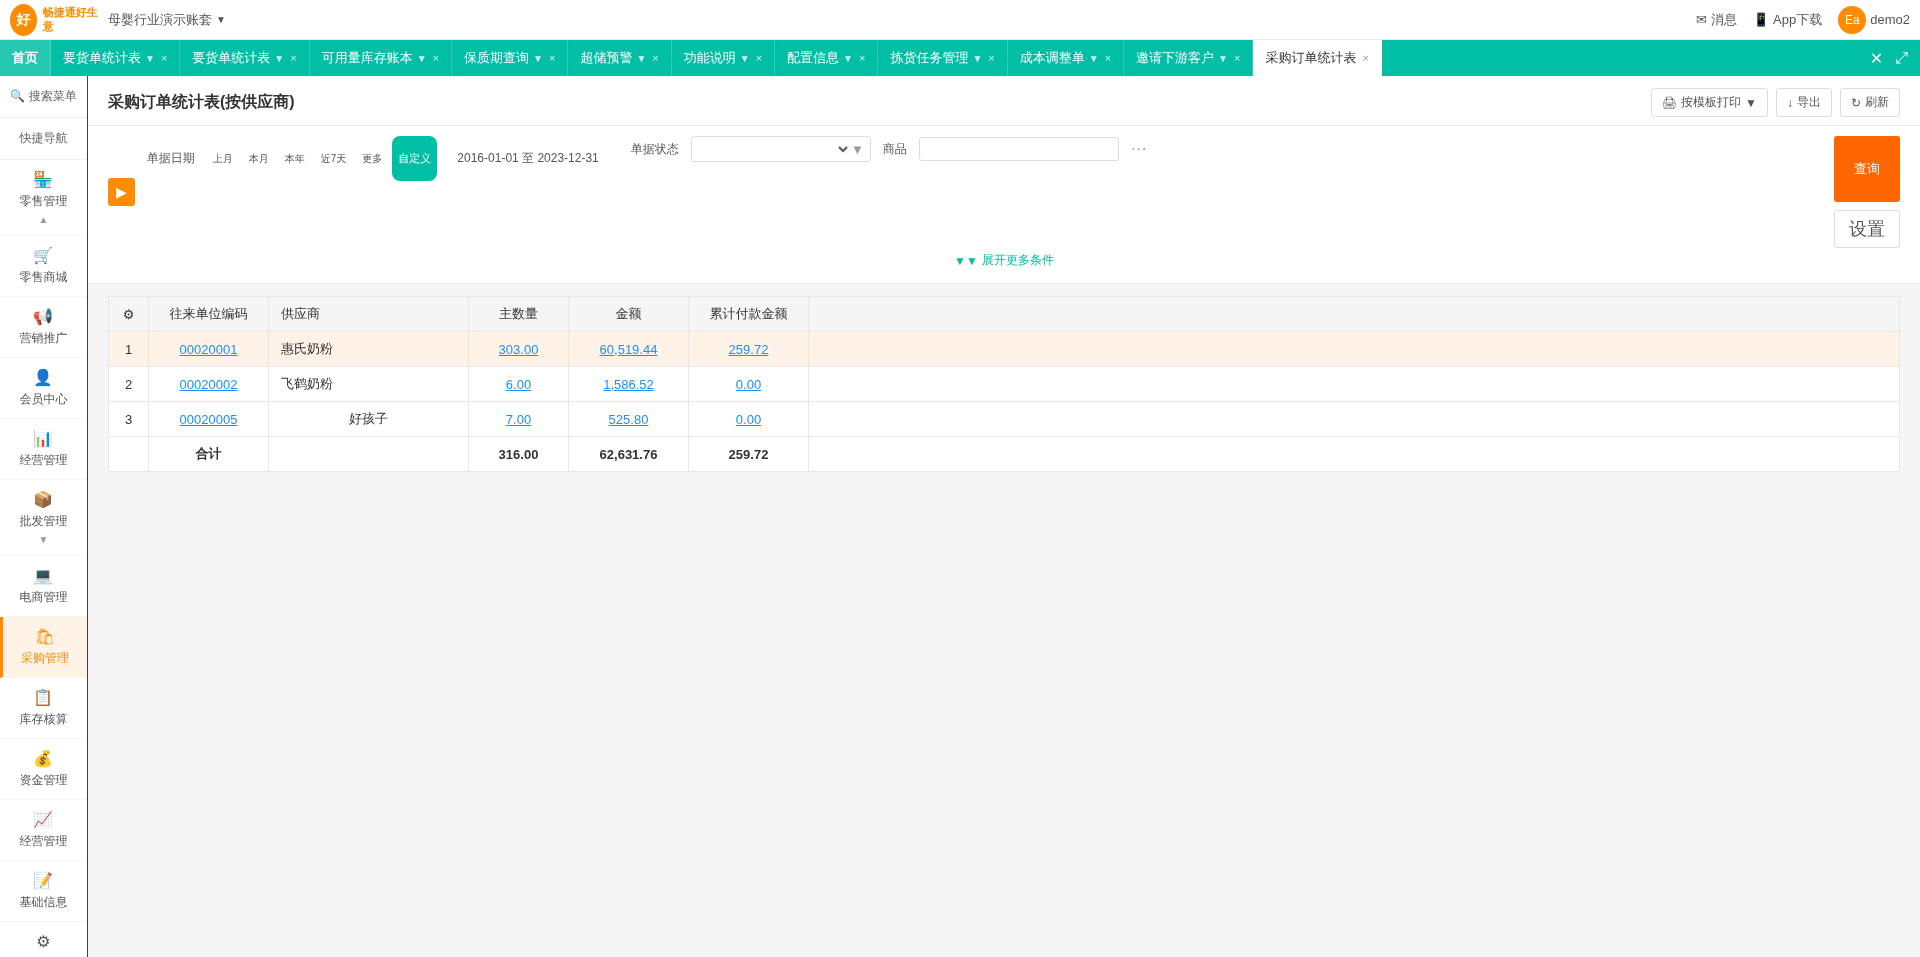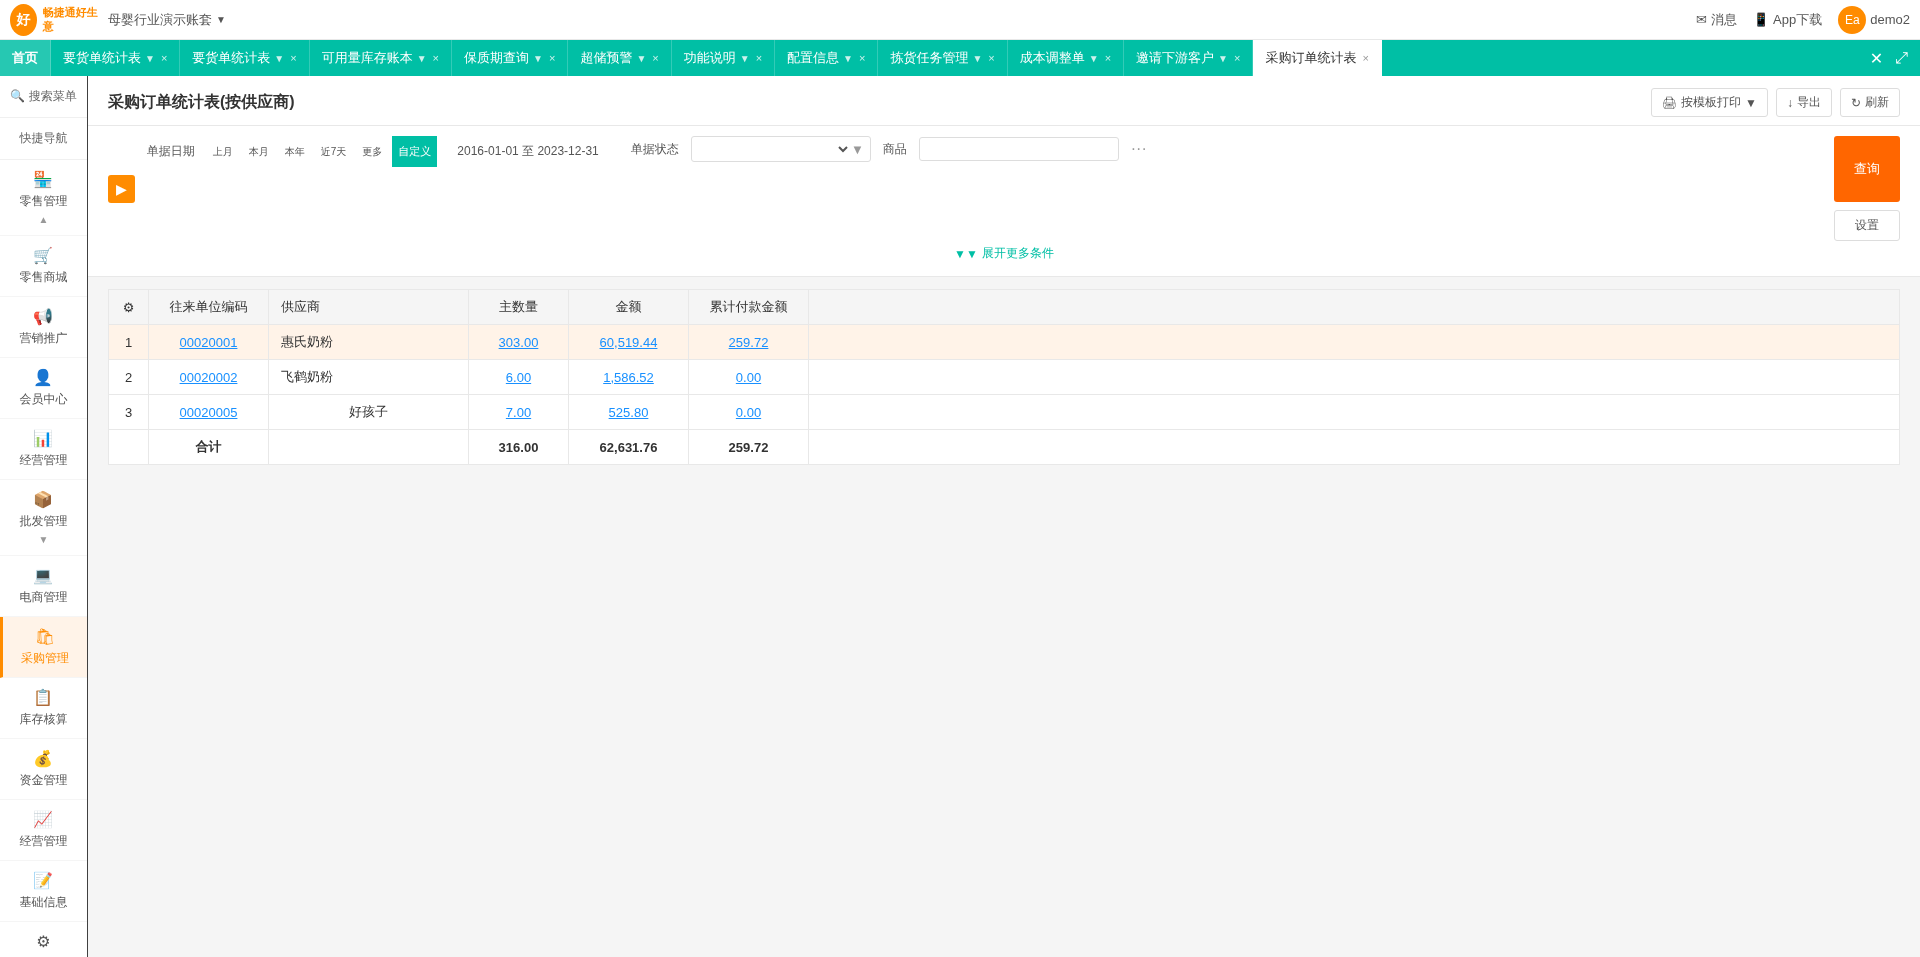--- a/index.html
+++ b/index.html
@@ -77,28 +77,28 @@
     .btn-refresh { display: flex; align-items: center; gap: 4px; border: 1px solid #ddd; background: #fff; padding: 5px 10px; border-radius: 3px; cursor: pointer; font-size: 12px; color: #555; }
 
     
     .filter-bar {
       background: #fff; padding: 10px 20px; border-bottom: 1px solid #e8e8e8;
     }
     .filter-row { display: flex; align-items: center; gap: 12px; flex-wrap: wrap; margin-bottom: 6px; }
     .filter-label { font-size: 12px; color: #555; white-space: nowrap; }
     .filter-date-btns { display: flex; gap: 4px; }
     .filter-date-btn { font-size: 10px; padding: 2px 6px; cursor: pointer; color: #555; border: none; background: none; }
-    .filter-custom-badge { background: #00bfa5; color: white; font-size: 11px; padding: 8px 6px; border-radius: 0; cursor: pointer; }
+    .filter-custom-badge { background: #00bfa5; color: white; font-size: 11px; padding: 15px 6px; border-radius: 8px; cursor: pointer; }
     .filter-select-wrap { display: flex; align-items: center; border: 1px solid #ddd; border-radius: 3px; background: #fff; min-width: 180px; }
     .filter-select { border: none; outline: none; font-size: 12px; padding: 4px 8px; flex: 1; color: #555; background: transparent; cursor: pointer; }
     .filter-input { border: 1px solid #ddd; border-radius: 3px; outline: none; font-size: 12px; padding: 4px 8px; min-width: 120px; color: #555; }
     .filter-more-btn { color: #00bfa5; font-size: 12px; cursor: pointer; display: flex; align-items: center; gap: 4px; }
     .expand-more-row { display: flex; justify-content: center; padding: 4px 0; }
     .btn-query { background: #ff6600; color: white; border: none; border-radius: 3px; padding: 24px 20px; font-size: 13px; cursor: pointer; }
-    .btn-settings { border: 1px solid #ddd; background: #fff; color: #555; border-radius: 3px; padding: 6px 12px; font-size: 12px; cursor: pointer; margin-top: 4px; width: 100%; }
+    .btn-settings { border: 1px solid #ddd; background: #fff; color: #555; border-radius: 3px; padding: 6px 12px; font-size: 18px; cursor: pointer; margin-top: 4px; width: 100%; }
 
     
     .table-container { flex: 1; overflow: auto; padding: 12px 20px; }
     .data-table { width: 100%; border-collapse: collapse; background: #fff; }
     .data-table th {
       background: #f5f5f5; border: 1px solid #e8e8e8; padding: 8px 12px;
       text-align: center; font-size: 13px; color: #333; font-weight: normal;
       white-space: nowrap;
     }
     .data-table td {

